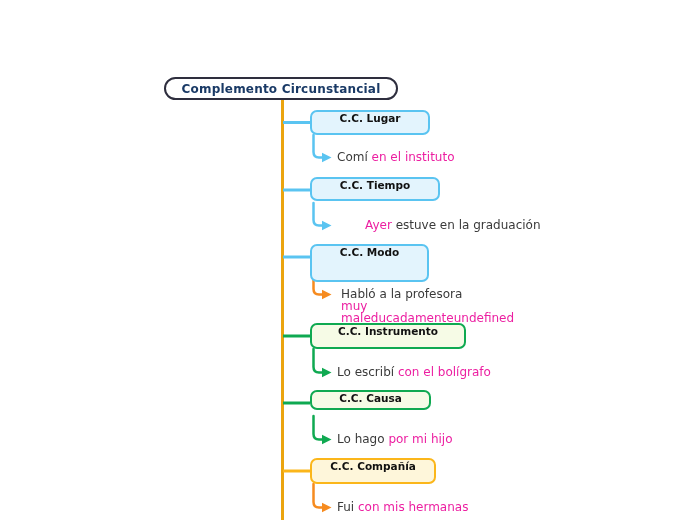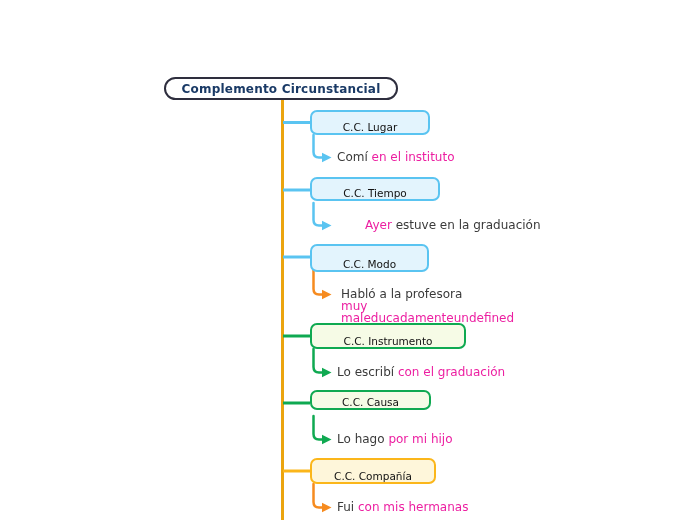--- a/index.html
+++ b/index.html
@@ -20,22 +20,22 @@
   .ln-gold{stroke:#FBB61A;}
   .ln-orange{stroke:#F68B1F;}
   .hd-blue{fill:#5AC4F1;}
   .hd-green{fill:#0FA951;}
   .hd-orange{fill:#F68B1F;}
   .node{
     position:absolute;
     box-sizing:border-box;
     border:2px solid;
     border-radius:7px;
-    display:flex;align-items:flex-end;justify-content:center;
-    font-weight:normal;font-size:10.5px;color:#111111;
+    display:flex;align-items:flex-start;justify-content:center;
+    font-weight:bold;font-size:10.5px;color:#111111;
     background:#fff;
     cursor:pointer;
   }
   .root{
     position:absolute;
     left:164px;top:77px;width:234px;height:23px;
     box-sizing:border-box;
     border:2px solid #2E2E3E;border-radius:12px;
     background:#ffffff;
     display:flex;align-items:center;justify-content:center;
@@ -109,32 +109,32 @@
     <span>Comí </span><span class="hl">en el instituto</span><span></span>
   </div>
 
   <div class="node b-blue" style="left:310px;top:177px;width:130px;height:24px;">
     <span>C.C. Tiempo</span>
   </div>
   <div class="leaf" style="left:337px;top:219px;width:180px;margin-left:28px;">
     <span></span><span class="hl">Ayer</span><span> estuve en la graduación</span>
   </div>
 
-  <div class="node b-blue" style="left:310px;top:244px;width:119px;height:28px;">
+  <div class="node b-blue" style="left:310px;top:244px;width:119px;height:38px;">
     <span>C.C. Modo</span>
   </div>
   <div class="leaf" style="left:341px;top:288px;width:135px;">
     <span>Habló a la profesora </span><span class="hl">muy maleducadamenteundefined</span><span></span>
   </div>
 
   <div class="node b-green" style="left:310px;top:323px;width:156px;height:26px;">
     <span>C.C. Instrumento</span>
   </div>
   <div class="leaf" style="left:337px;top:366px;width:170px;">
-    <span>Lo escribí </span><span class="hl">con el graduación</span><span></span>
+    <span>Lo escribí </span><span class="hl">con el bolígrafo</span><span></span>
   </div>
 
   <div class="node b-green" style="left:310px;top:390px;width:121px;height:20px;">
     <span>C.C. Causa</span>
   </div>
   <div class="leaf" style="left:337px;top:433px;width:150px;">
     <span>Lo hago </span><span class="hl">por mi hijo</span><span></span>
   </div>
 
   <div class="node b-gold" style="left:310px;top:458px;width:126px;height:26px;">

